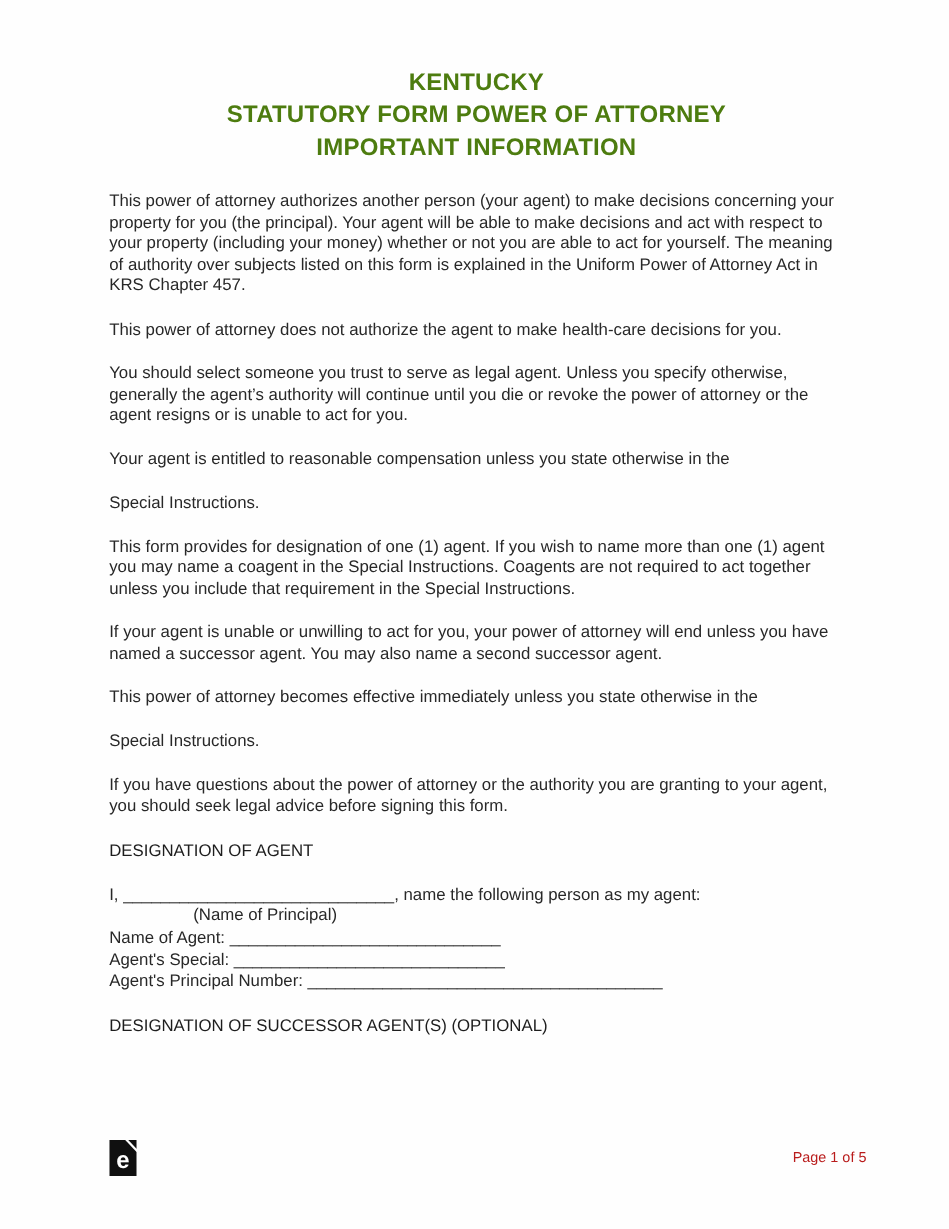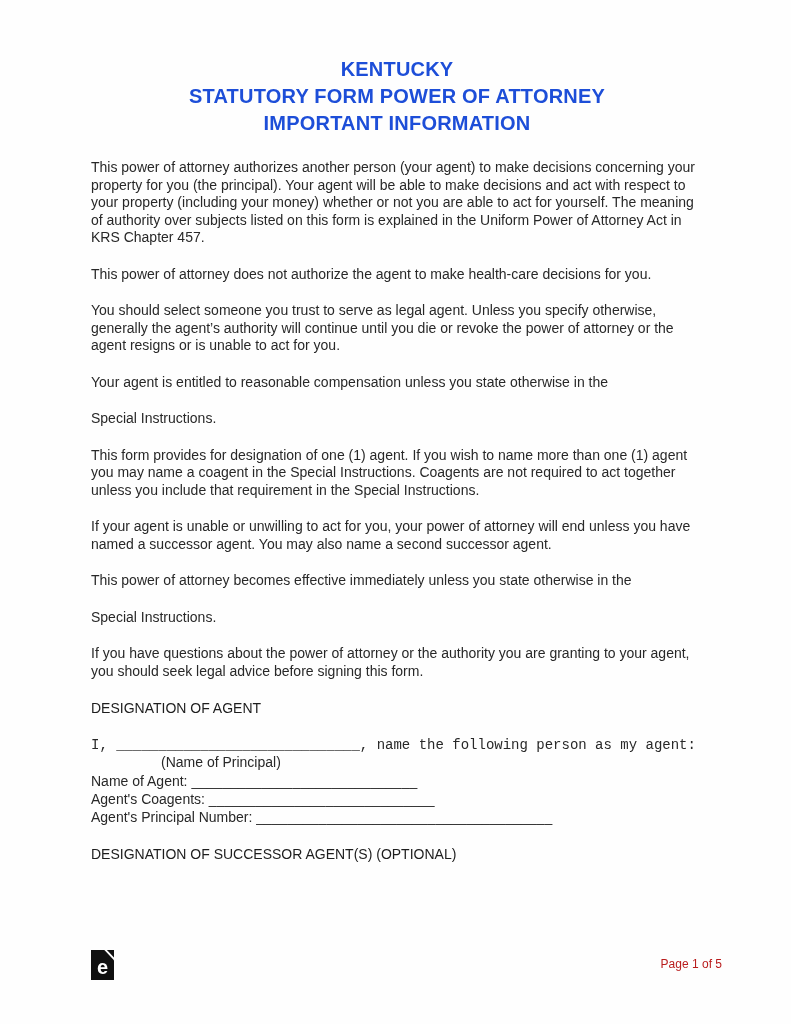--- a/index.html
+++ b/index.html
@@ -12,39 +12,39 @@
     color: #282828;
     box-sizing: border-box;
     padding: 56px 88px 0 91px;
     overflow: hidden;
   }
   .doc-title {
     text-align: center;
     font-weight: bold;
     font-size: 20px;
     line-height: 27px;
-    color: #1d4ed8;
+    color: #4d7c0f;
     letter-spacing: 0.2px;
   }
   .doc-body {
     margin-top: 22px;
     width: 612px;
     font-size: 14px;
     line-height: 17.5px;
   }
   .doc-body p { margin: 19px 0 0 0; }
   .doc-body p.first { margin-top: 0; }
   .section-heading {
     font-size: 14px;
     font-weight: normal;
     color: #1d1d1d;
     margin: 20px 0 0 0;
     line-height: 17.5px;
   }
-  .principal-line { margin-top: 19px; font-family: Liberation Mono, monospace; }
+  .principal-line { margin-top: 19px; }
   .principal-caption {
     padding-left: 70px;
     line-height: 17.5px;
   }
   .fields { }
   .field-row { line-height: 18px; }
   .blank { white-space: nowrap; color: #2b2b2b; }
   .doc-footer {
     position: absolute;
     left: 91px;
@@ -123,21 +123,21 @@
 
     <p>If you have questions about the power of attorney or the authority you are granting to your agent, you should seek legal advice before signing this form.</p>
 
     <h2 class="section-heading">DESIGNATION OF AGENT</h2>
 
     <div class="principal-line"><span>I, </span><span class="blank">_____________________________</span><span>, name the following person as my agent:</span></div>
     <div class="principal-caption">(Name of Principal)</div>
 
     <div class="fields">
       <div class="field-row"><span>Name of Agent: </span><span class="blank">_____________________________</span></div>
-      <div class="field-row"><span>Agent's Coagents: </span><span class="blank">_____________________________</span></div>
+      <div class="field-row"><span>Agent's Special: </span><span class="blank">_____________________________</span></div>
       <div class="field-row"><span>Agent's Principal Number: </span><span class="blank">______________________________________</span></div>
     </div>
 
     <h2 class="section-heading">DESIGNATION OF SUCCESSOR AGENT(S) (OPTIONAL)</h2>
 
 
   </main>
 
   <footer class="doc-footer">
     <div class="logo">

